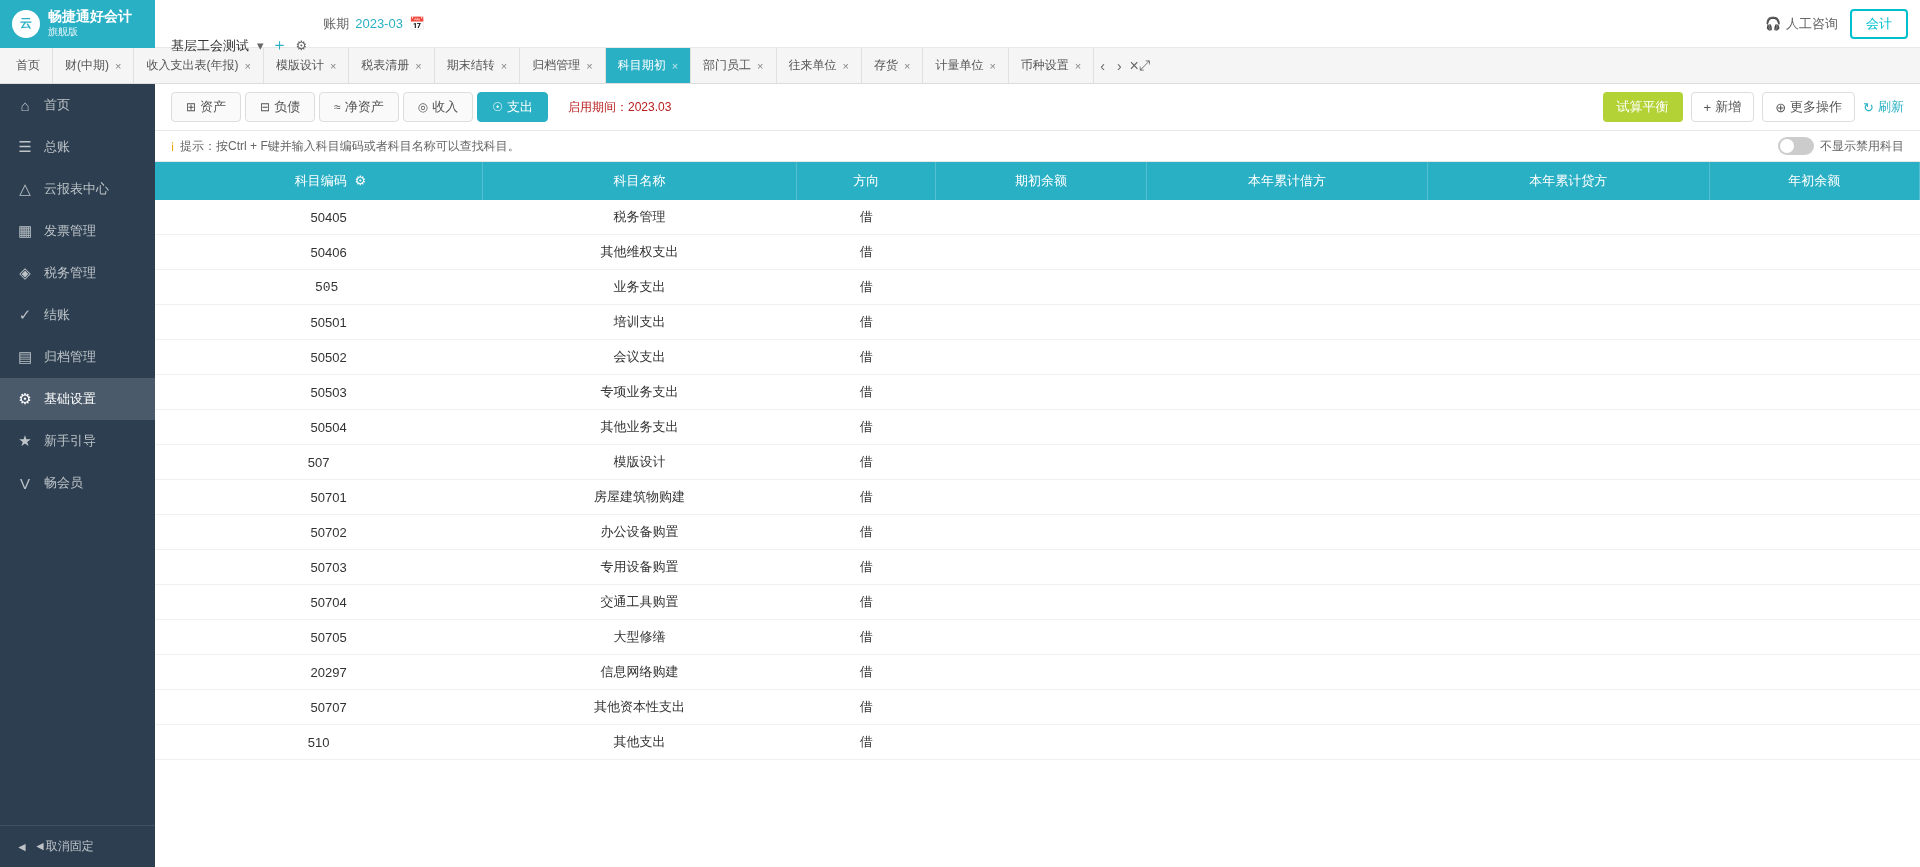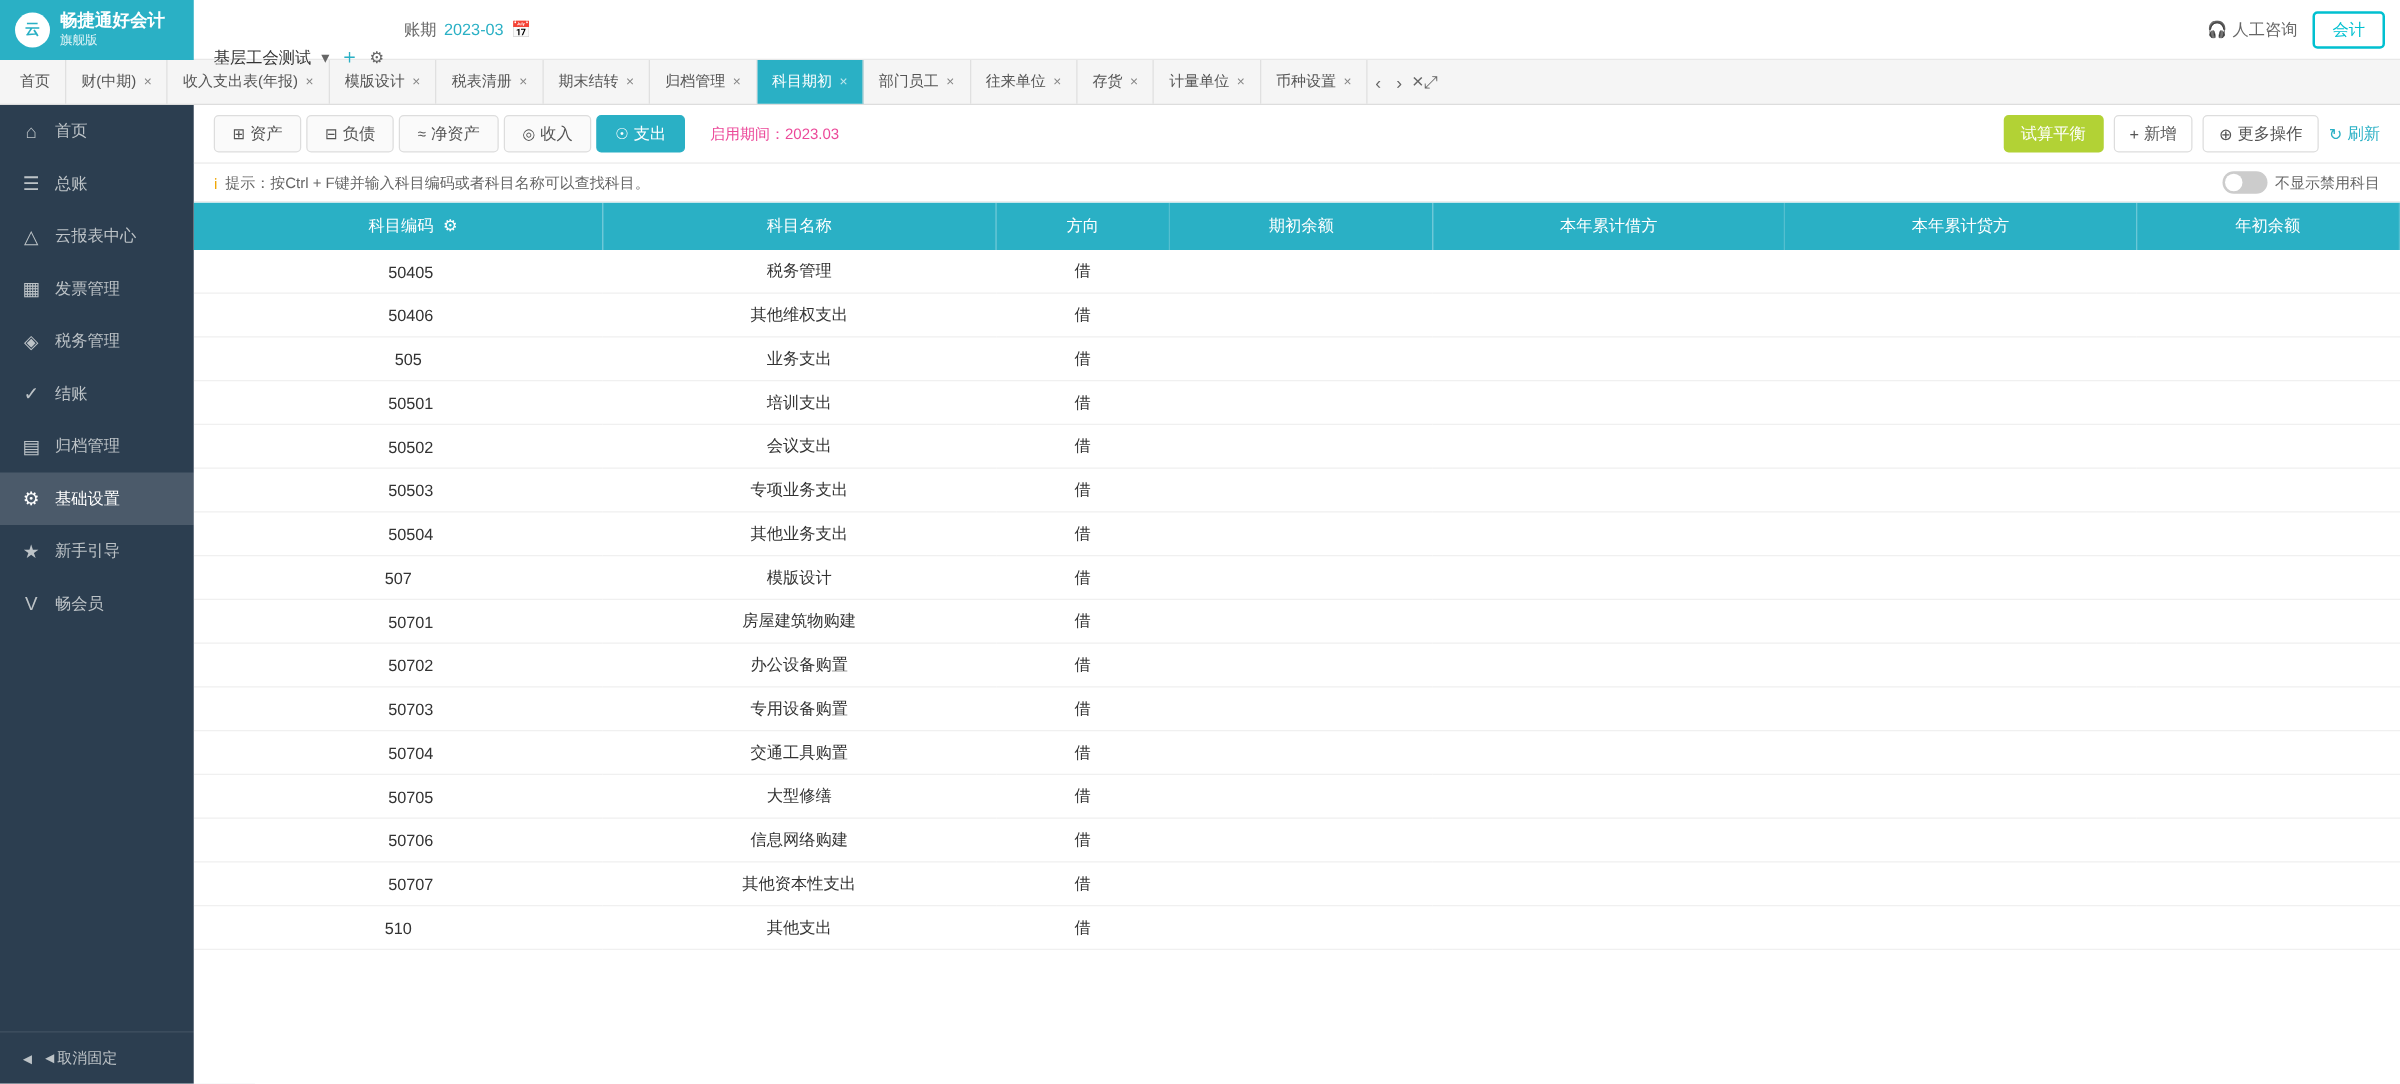--- a/index.html
+++ b/index.html
@@ -91,21 +91,21 @@
       background: #fff; border-bottom: 1px solid #e8e8e8; gap: 4px;
     }
     .sub-tab {
       display: flex; align-items: center; gap: 4px;
       padding: 5px 14px; border-radius: 4px; cursor: pointer;
       font-size: 13px; border: 1px solid transparent;
     }
     .sub-tab.active { background: #2ab0c5; color: #fff; border-color: #2ab0c5; }
     .sub-tab:not(.active) { color: #555; border-color: #ddd; background: #fafafa; }
     .sub-tab .st-icon { font-size: 12px; }
-    .period-info { margin-left: 16px; color: #ec4899; font-size: 12px; }
+    .period-info { margin-left: 16px; color: #b91c1c; font-size: 12px; }
 
     .sub-tab-actions { margin-left: auto; display: flex; align-items: center; gap: 8px; }
     .btn-balance {
       background: #b2d235; color: #fff; border: none; padding: 6px 14px;
       border-radius: 4px; cursor: pointer; font-size: 13px; font-weight: 500;
     }
     .btn-new {
       background: none; border: 1px solid #ddd; color: #555; padding: 5px 12px;
       border-radius: 4px; cursor: pointer; font-size: 13px; display: flex; align-items: center; gap: 4px;
     }
@@ -378,21 +378,21 @@
             <tr class="sub-row">
     <td style="padding-left: 32px;">50406</td>
     <td>其他维权支出</td>
     <td>借</td>
     <td></td>
     <td></td>
     <td></td>
     <td></td>
   </tr>
             <tr>
-    <td style="padding-left: 28px;">505</td>
+    <td style="padding-left: 28px; font-family: Liberation Mono, monospace;">505</td>
     <td>业务支出</td>
     <td>借</td>
     <td></td>
     <td></td>
     <td></td>
     <td></td>
   </tr>
             <tr class="sub-row">
     <td style="padding-left: 32px;">50501</td>
     <td>培训支出</td>
@@ -477,21 +477,21 @@
             <tr class="sub-row">
     <td style="padding-left: 32px;">50705</td>
     <td>大型修缮</td>
     <td>借</td>
     <td></td>
     <td></td>
     <td></td>
     <td></td>
   </tr>
             <tr class="sub-row">
-    <td style="padding-left: 32px;">50706</td>
+    <td style="padding-left: 32px;">20297</td>
     <td>信息网络购建</td>
     <td>借</td>
     <td></td>
     <td></td>
     <td></td>
     <td></td>
   </tr>
             <tr class="sub-row">
     <td style="padding-left: 32px;">50707</td>
     <td>其他资本性支出</td>

